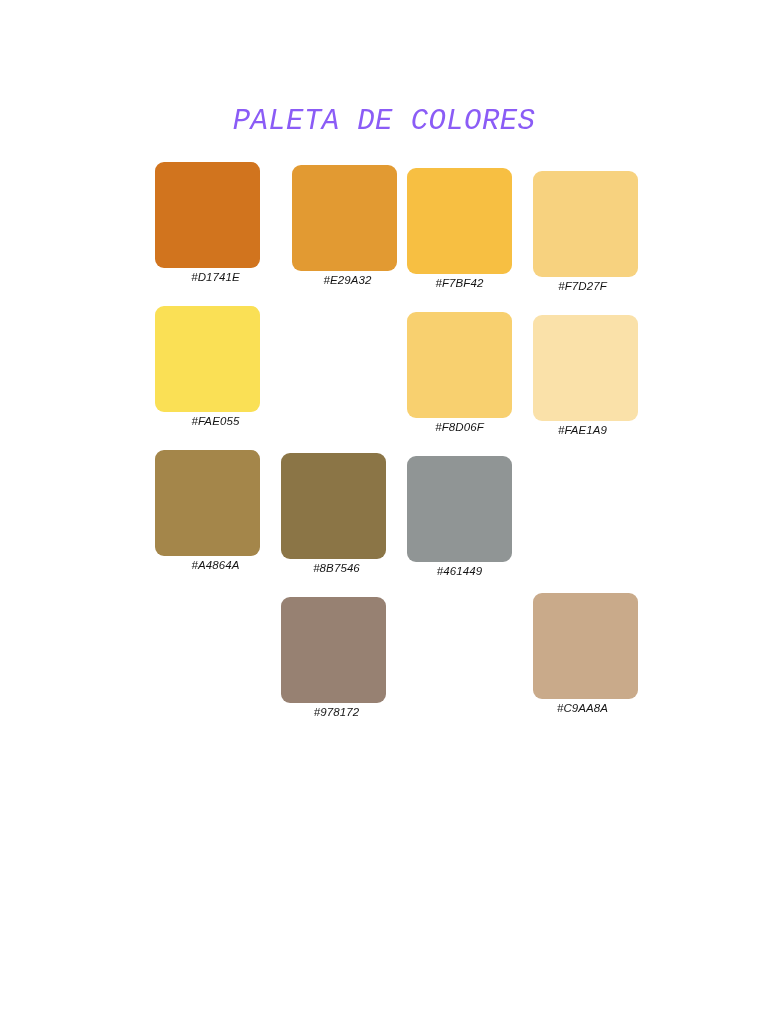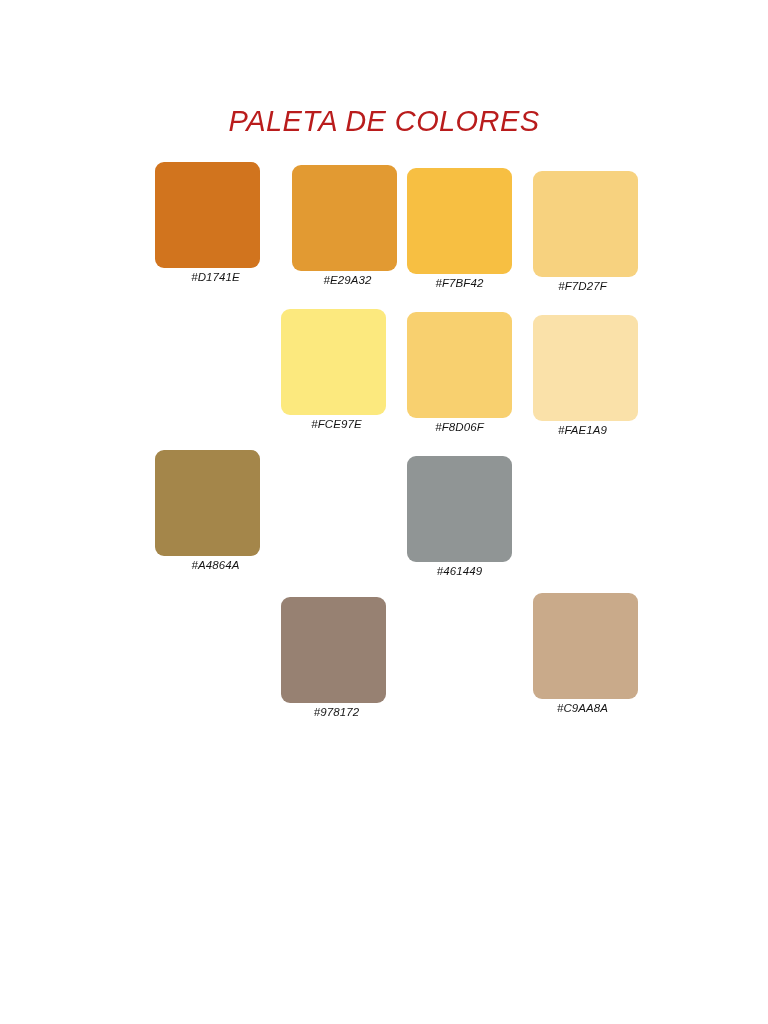--- a/index.html
+++ b/index.html
@@ -23,26 +23,26 @@
     background: #ffffff;
   }
 
   
   .palette-title {
     position: absolute;
     left: 0;
     right: 0;
     top: 105px;
     text-align: center;
-    font-family: Liberation Sans, sans-serif;
+    font-family: Liberation Mono, monospace;
     font-style: italic;
     font-weight: 400;
     font-size: 29px;
     letter-spacing: 0.4px;
-    color: #b91c1c;
+    color: #8b5cf6;
     white-space: nowrap;
   }
 
   
   .swatch-grid {
     position: absolute;
     left: 0;
     top: 0;
     width: 768px;
     height: 1024px;
@@ -96,35 +96,39 @@
         <span class="swatch-label">#E29A32</span>
       </div>
       <div class="swatch-cell col-2" style="left: 407px; top: 168px;">
         <div class="swatch-chip" style="background: rgb(247, 191, 66);"></div>
         <span class="swatch-label">#F7BF42</span>
       </div>
       <div class="swatch-cell col-3" style="left: 533px; top: 171px;">
         <div class="swatch-chip" style="background: rgb(247, 210, 127);"></div>
         <span class="swatch-label">#F7D27F</span>
       </div>
-      <div class="swatch-cell col-1" style="left: 281px; top: 309px;">
-        <div class="swatch-chip" style="background: rgb(252, 233, 126);"></div>
-        <span class="swatch-label">#FCE97E</span>
+      <div class="swatch-cell col-0" style="left: 155px; top: 306px;">
+        <div class="swatch-chip" style="background: rgb(250, 224, 85);"></div>
+        <span class="swatch-label">#FAE055</span>
       </div>
       <div class="swatch-cell col-2" style="left: 407px; top: 312px;">
         <div class="swatch-chip" style="background: rgb(248, 208, 111);"></div>
         <span class="swatch-label">#F8D06F</span>
       </div>
       <div class="swatch-cell col-3" style="left: 533px; top: 315px;">
         <div class="swatch-chip" style="background: rgb(250, 225, 169);"></div>
         <span class="swatch-label">#FAE1A9</span>
       </div>
       <div class="swatch-cell col-0" style="left: 155px; top: 450px;">
         <div class="swatch-chip" style="background: rgb(164, 134, 74);"></div>
         <span class="swatch-label">#A4864A</span>
+      </div>
+      <div class="swatch-cell col-1" style="left: 281px; top: 453px;">
+        <div class="swatch-chip" style="background: rgb(139, 117, 70);"></div>
+        <span class="swatch-label">#8B7546</span>
       </div>
       <div class="swatch-cell col-2" style="left: 407px; top: 456px;">
         <div class="swatch-chip" style="background: rgb(144, 149, 149);"></div>
         <span class="swatch-label">#461449</span>
       </div>
       <div class="swatch-cell col-1" style="left: 281px; top: 597px;">
         <div class="swatch-chip" style="background: rgb(151, 129, 114);"></div>
         <span class="swatch-label">#978172</span>
       </div>
       <div class="swatch-cell col-3" style="left: 533px; top: 593px;">

